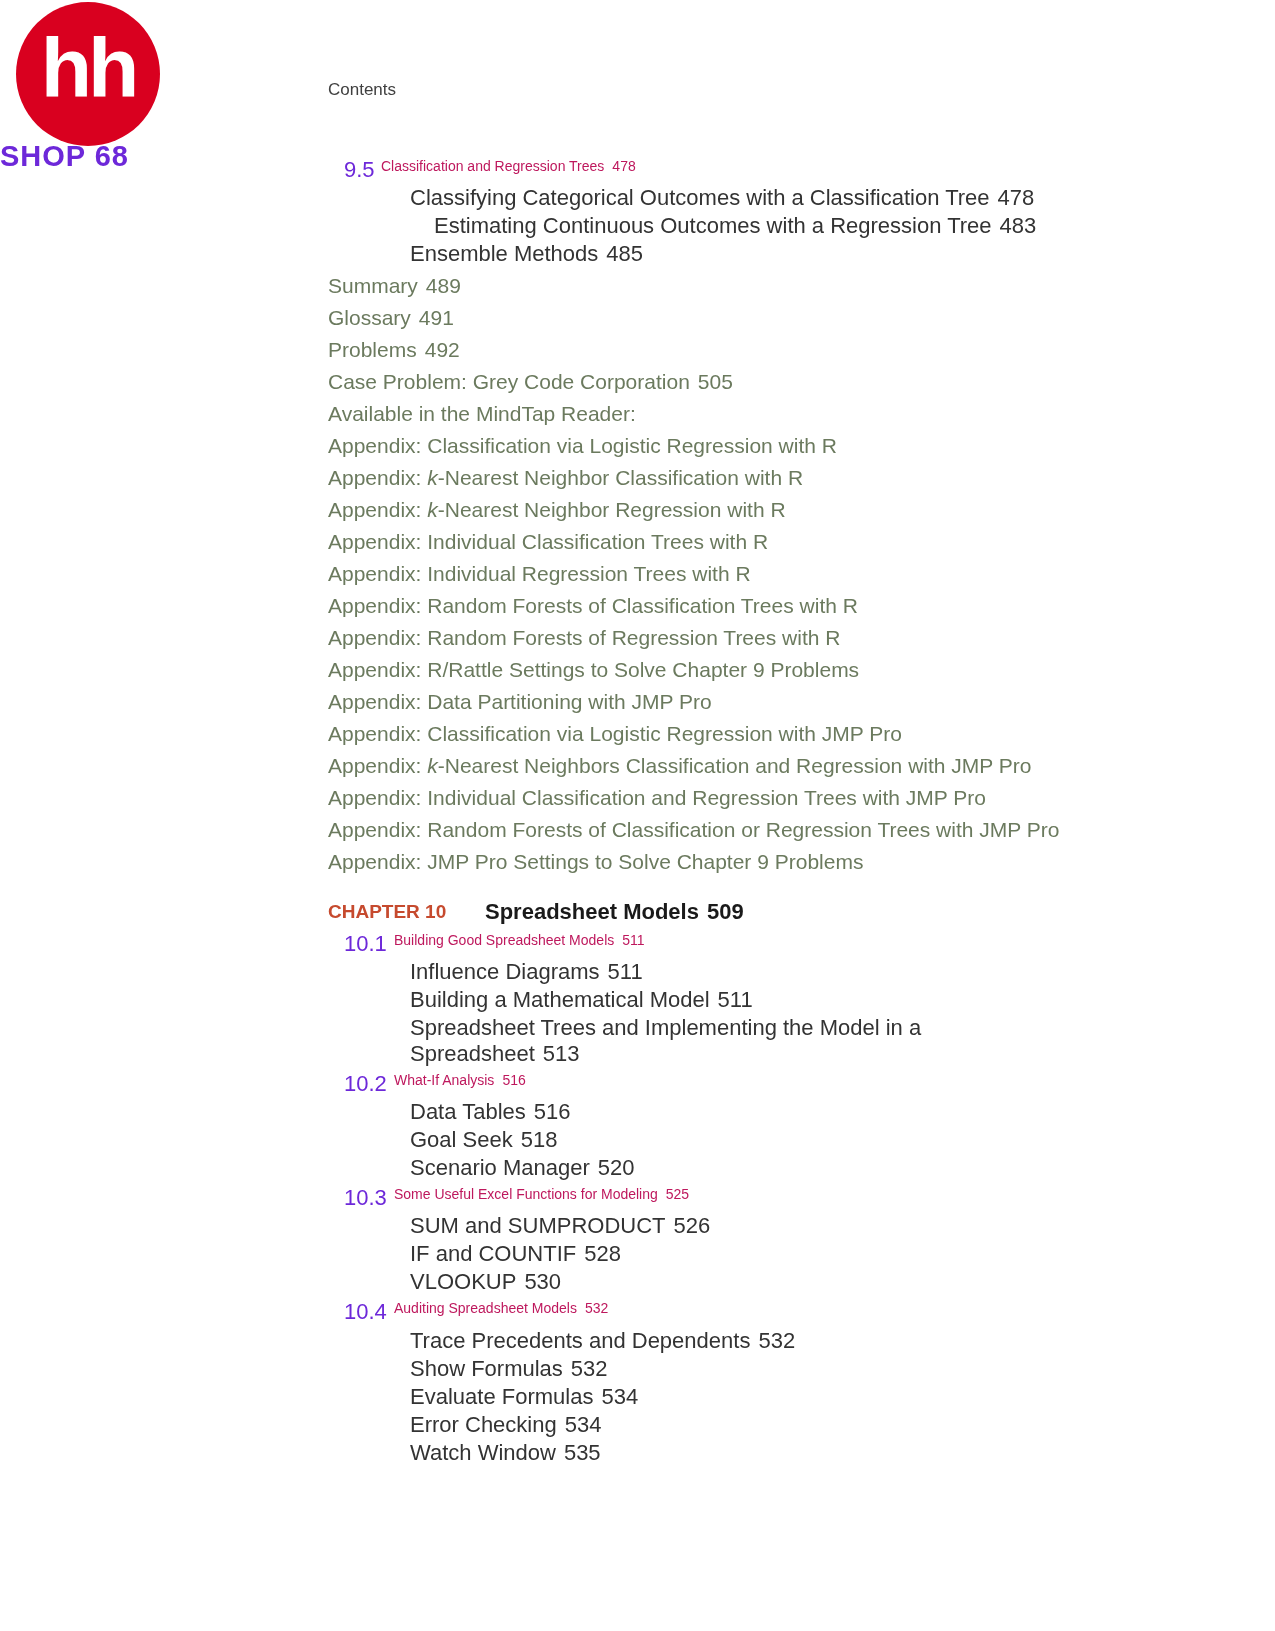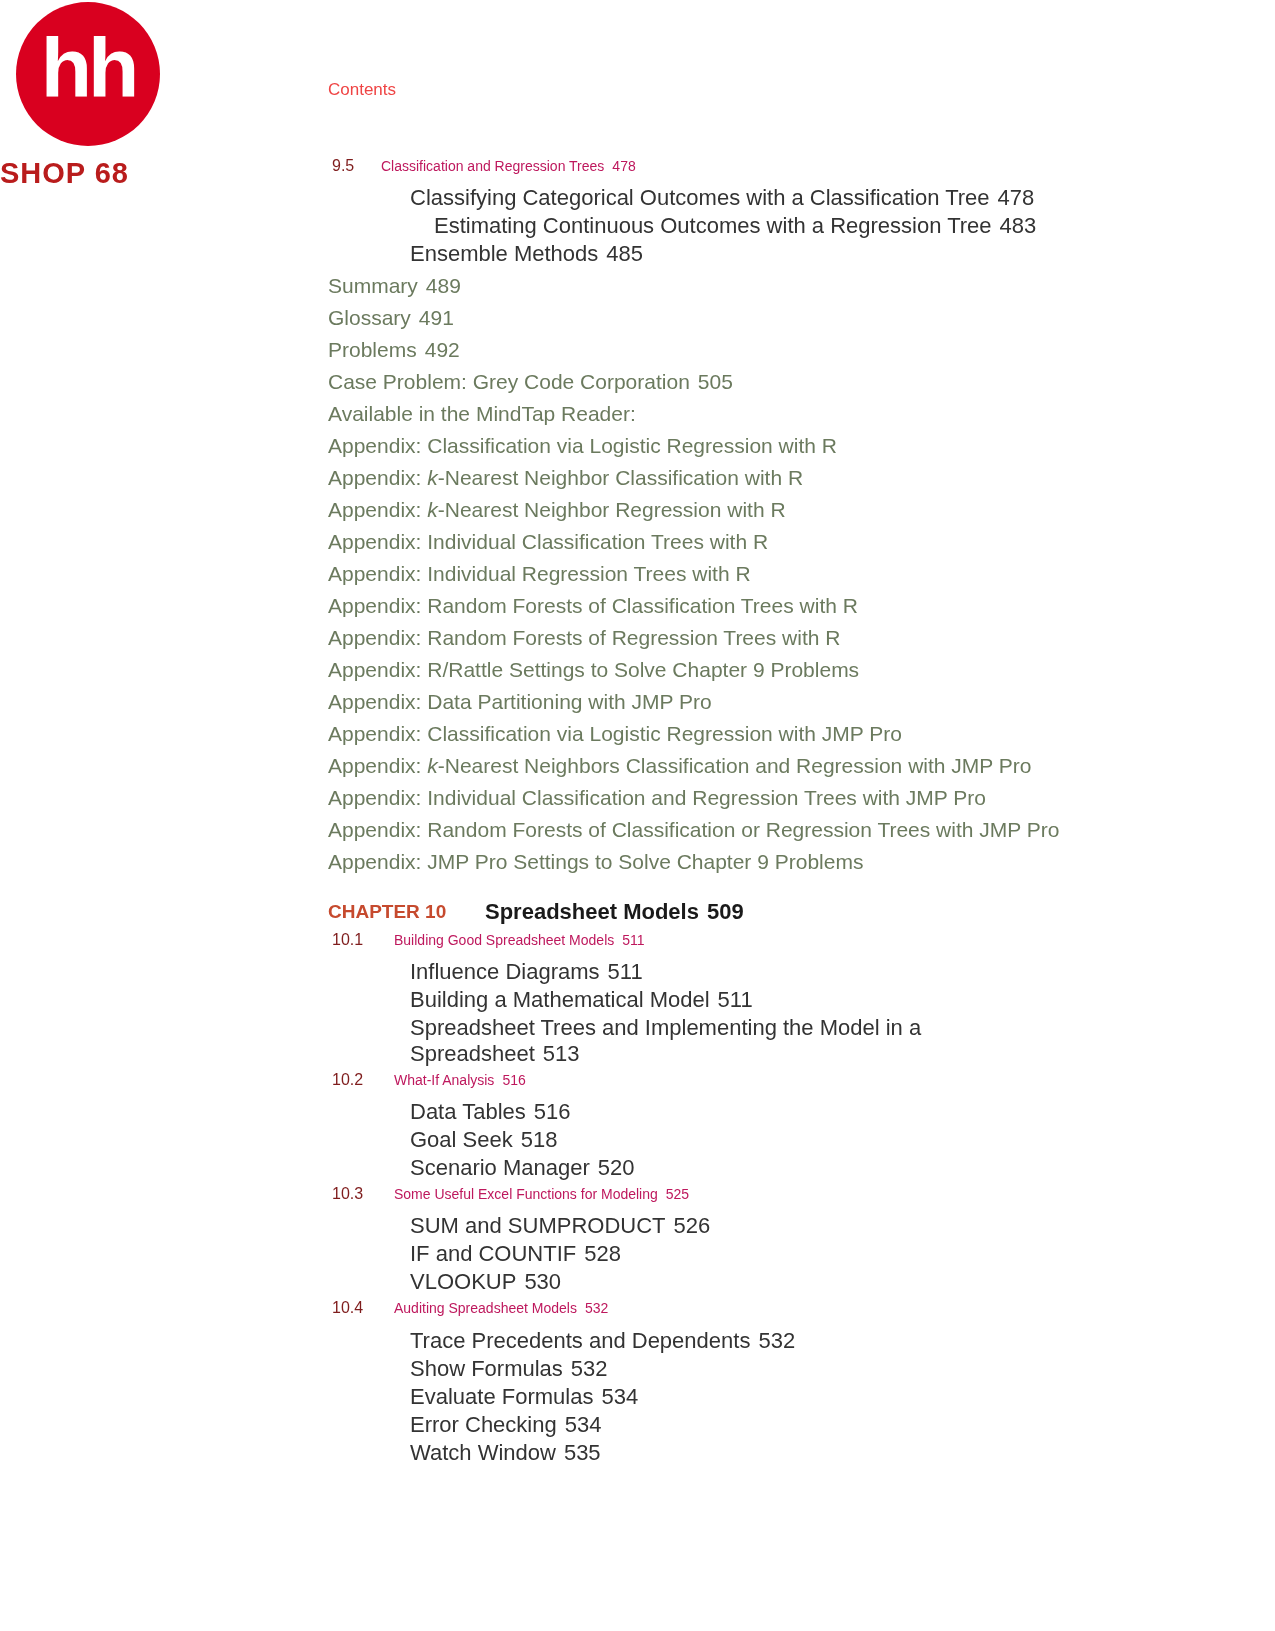--- a/index.html
+++ b/index.html
@@ -4,28 +4,28 @@
 <style>
   html, body { margin: 0; padding: 0; background: #ffffff; }
   body { width: 1275px; height: 1631px; position: relative; overflow: hidden;
          font-family: "Liberation Sans", "DejaVu Sans", sans-serif; }
   .logo { position: absolute; left: 0; top: 0; width: 170px; height: 185px; }
   .logo-circle { position: absolute; left: 16px; top: 2px; width: 144px; height: 144px;
                  border-radius: 50%; background: #d9001f; }
   .logo-hh { position: absolute; left: 16px; top: 18px; width: 144px; text-align: center;
              color: #ffffff; font-weight: bold; font-size: 84px; line-height: 100px;
              letter-spacing: -4px; }
-  .logo-shop { position: absolute; left: 0px; top: 157px; color: #b91c1c; font-weight: bold;
+  .logo-shop { position: absolute; left: 0px; top: 140px; color: #6d28d9; font-weight: bold;
                font-size: 29px; letter-spacing: 1px; white-space: nowrap; }
 
-  .running-head { position: absolute; left: 328px; top: 80px; font-size: 17px; color: #ef4444; }
+  .running-head { position: absolute; left: 328px; top: 80px; font-size: 17px; color: #404040; }
 
   .toc { position: absolute; left: 328px; top: 0; width: 900px; }
   .row { position: absolute; left: 0; white-space: nowrap; }
-  .sec-num { position: absolute; left: 4px; color: #7f1d1d; font-size: 16px; }
+  .sec-num { position: absolute; left: 16px; color: #6d28d9; font-size: 22px; }
   .sec-title { color: #be185d; font-size: 14px; }
   .sub { color: #333333; font-size: 22px; }
   .green { color: #6b7a5e; font-size: 21px; }
   .chap-label { color: #c64a2e; font-weight: bold; font-size: 19px; }
   .chap-title { color: #1a1a1a; font-weight: bold; font-size: 22px; }
   .pg { margin-left: 8px; }
   i.k { font-style: italic; }
 </style>
 </head>
 <body>

